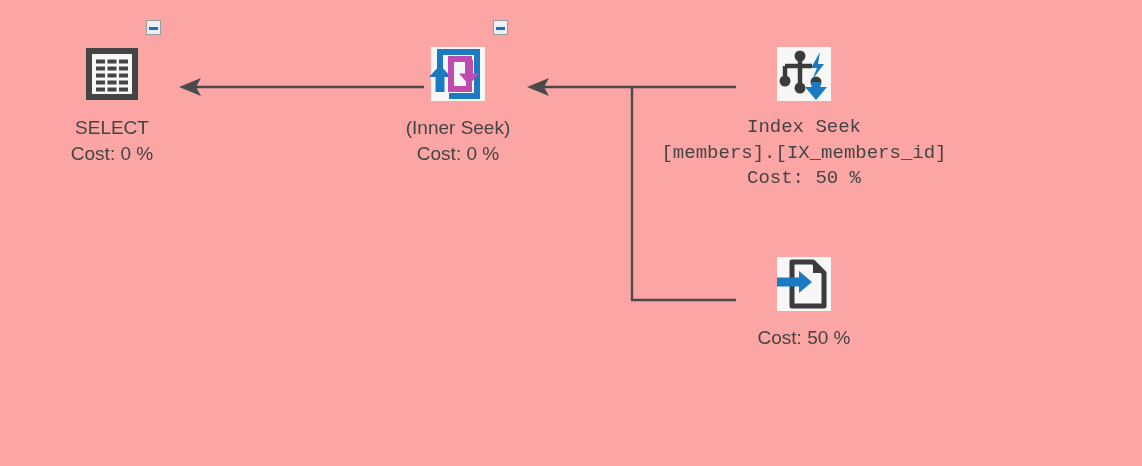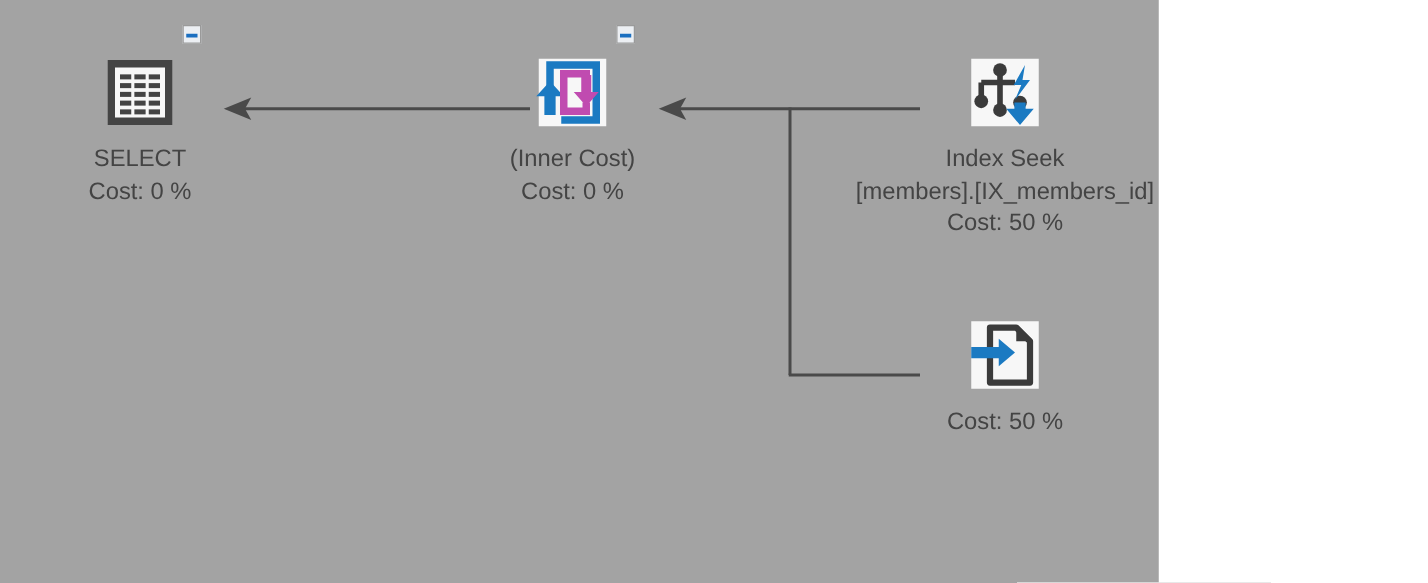--- a/index.html
+++ b/index.html
@@ -7,23 +7,23 @@
     margin: 0;
     padding: 0;
     background: #ffffff;
   }
   body {
     font-family: "Liberation Sans", sans-serif;
     color: #444444;
   }
   #plan-canvas {
     position: relative;
-    width: 927px;
+    width: 1142px;
     height: 466px;
-    background: #a3a3a3;
+    background: #fca5a5;
     overflow: hidden;
   }
   
   #connectors {
     position: absolute;
     left: 0;
     top: 0;
     width: 1142px;
     height: 466px;
     pointer-events: none;
@@ -141,28 +141,28 @@
         <path d="M 14 42 L 14 10 L 51 10 L 51 54 L 23 54" fill="none" stroke="#1b7ac2" stroke-width="6"></path>
 
         <path d="M 14 23 L 25 35 L 18.5 35 L 18.5 50 L 9.5 50 L 9.5 35 L 3 35 Z" fill="#1b7ac2"></path>
 
         <path d="M 43 24 L 43 17 L 25 17 L 25 47 L 43 47 L 43 40" fill="none" stroke="#c04bb0" stroke-width="6"></path>
 
         <path d="M 43 43 L 33 31.5 L 39 31.5 L 39 18 L 47 18 L 47 31.5 L 53 31.5 Z" fill="#c04bb0"></path>
       </svg>
     </div>
     <div class="node-label">
-      <div>(Inner Cost)</div>
+      <div>(Inner Seek)</div>
       <div>Cost: 0 %</div>
     </div>
   </div>
 
   <button class="collapse-toggle" style="left:493px; top:20px;"></button>
 
-  <div class="node" style="left:654px; top:42px;">
+  <div class="node" style="left:654px; top:42px;font-family:Liberation Mono, monospace;">
     <div class="node-icon-wrap">
       <svg width="64" height="64" viewBox="0 0 64 64">
         <rect x="5" y="5" width="54" height="54" fill="#f7f7f7"></rect>
 
         <g stroke="#3b3b3b" stroke-width="4.5" fill="none">
           <line x1="28" y1="14" x2="28" y2="46"></line>
           <line x1="13" y1="24" x2="40" y2="24"></line>
           <line x1="13" y1="24" x2="13" y2="38"></line>
         </g>
         <g fill="#3b3b3b">

